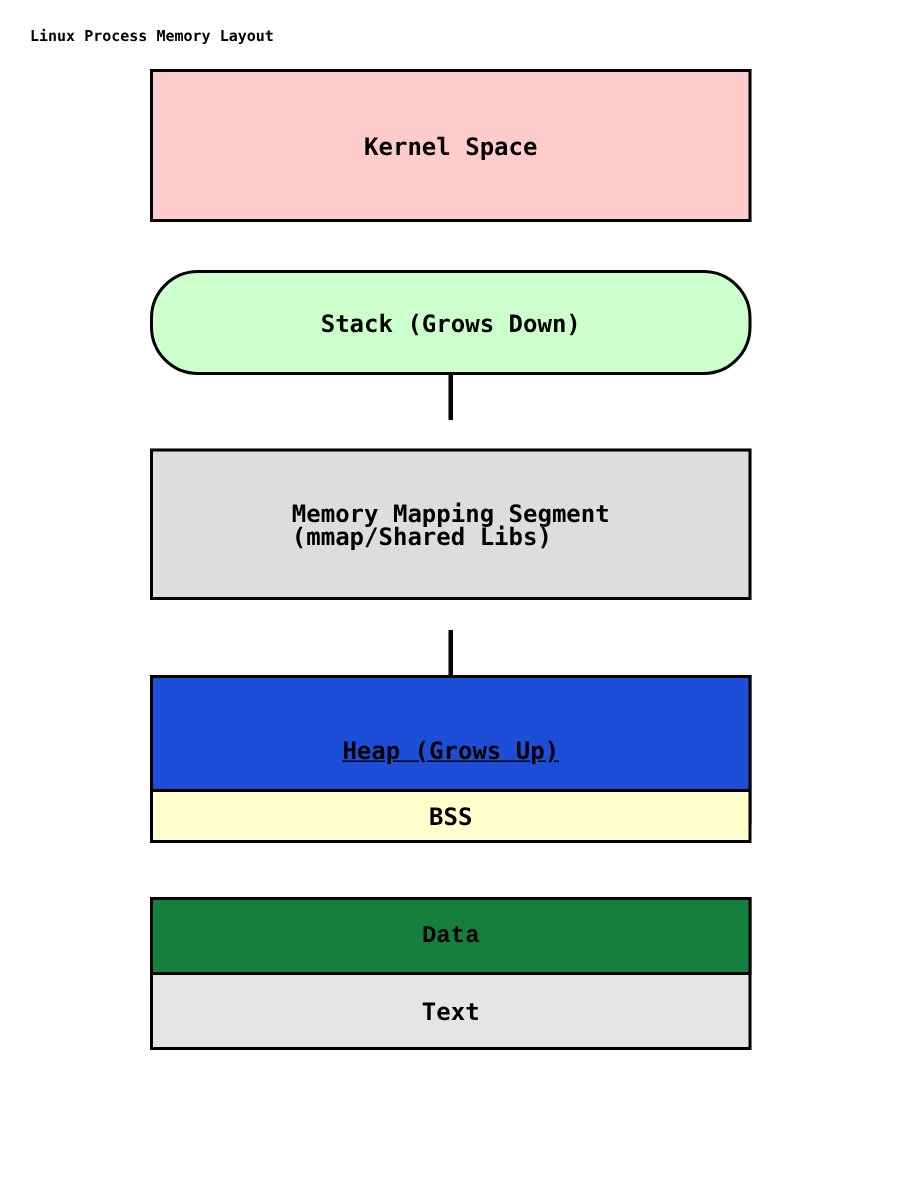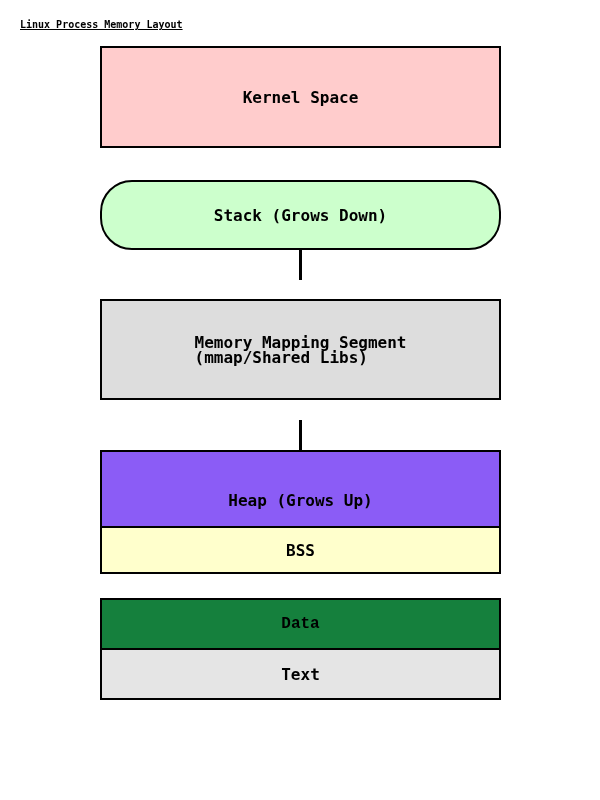--- a/index.html
+++ b/index.html
@@ -16,41 +16,40 @@
     font-family: "DejaVu Sans Mono", "Liberation Mono", monospace;
   }
   .diagram-title {
     position: absolute;
     left: 20px;
     top: 19px;
     font-size: 10px;
     font-weight: bold;
     color: #000000;
     white-space: nowrap;
-    text-decoration: underline;
   }
   .mem-box {
     position: absolute;
     left: 100px;
     width: 401px;
     box-sizing: border-box;
     border: 2px solid #000000;
     display: flex;
     align-items: center;
     justify-content: center;
     font-size: 16px;
     font-weight: bold;
     color: #000000;
     text-align: center;
   }
   .box-kernel { top: 46px;  height: 102px; }
   .box-stack  { top: 180px; height: 70px;  }
   .box-mmap   { top: 299px; height: 101px; }
   .box-heap   { top: 450px; height: 100px; }
-  .box-bss    { top: 526px; height: 48px;  }
+  .box-bss    { top: 526px; height: 36px;  }
   .box-data   { top: 598px; height: 52px;  }
   .box-text   { top: 648px; height: 52px;  }
   .mmap-label-block {
     text-align: left;
     line-height: 15px;
   }
   .connector {
     position: absolute;
     left: 299px;
     width: 3px;
@@ -78,21 +77,21 @@
 
   <div class="mem-box box-mmap" style="background-color: rgb(221, 221, 221); border-color: rgb(0, 0, 0);">
     <div class="mmap-label-block">
       <div>Memory Mapping Segment</div>
       <div>(mmap/Shared Libs)</div>
     </div>
   </div>
 
   <div class="connector connector-2" style="background-color: rgb(0, 0, 0);"></div>
 
-  <div class="mem-box box-heap" style="background-color: #8b5cf6; border-color: rgb(0, 0, 0);">
+  <div class="mem-box box-heap" style="background-color: #1d4ed8; border-color: rgb(0, 0, 0); text-decoration: underline;">
     <span>Heap (Grows Up)</span>
   </div>
 
   <div class="mem-box box-bss" style="background-color: rgb(255, 255, 204); border-color: rgb(0, 0, 0);">
     <span>BSS</span>
   </div>
 
   <div class="mem-box box-data" style="background-color: #15803d; border-color: rgb(0, 0, 0); font-family: Liberation Mono, monospace;">
     <span>Data</span>
   </div>

